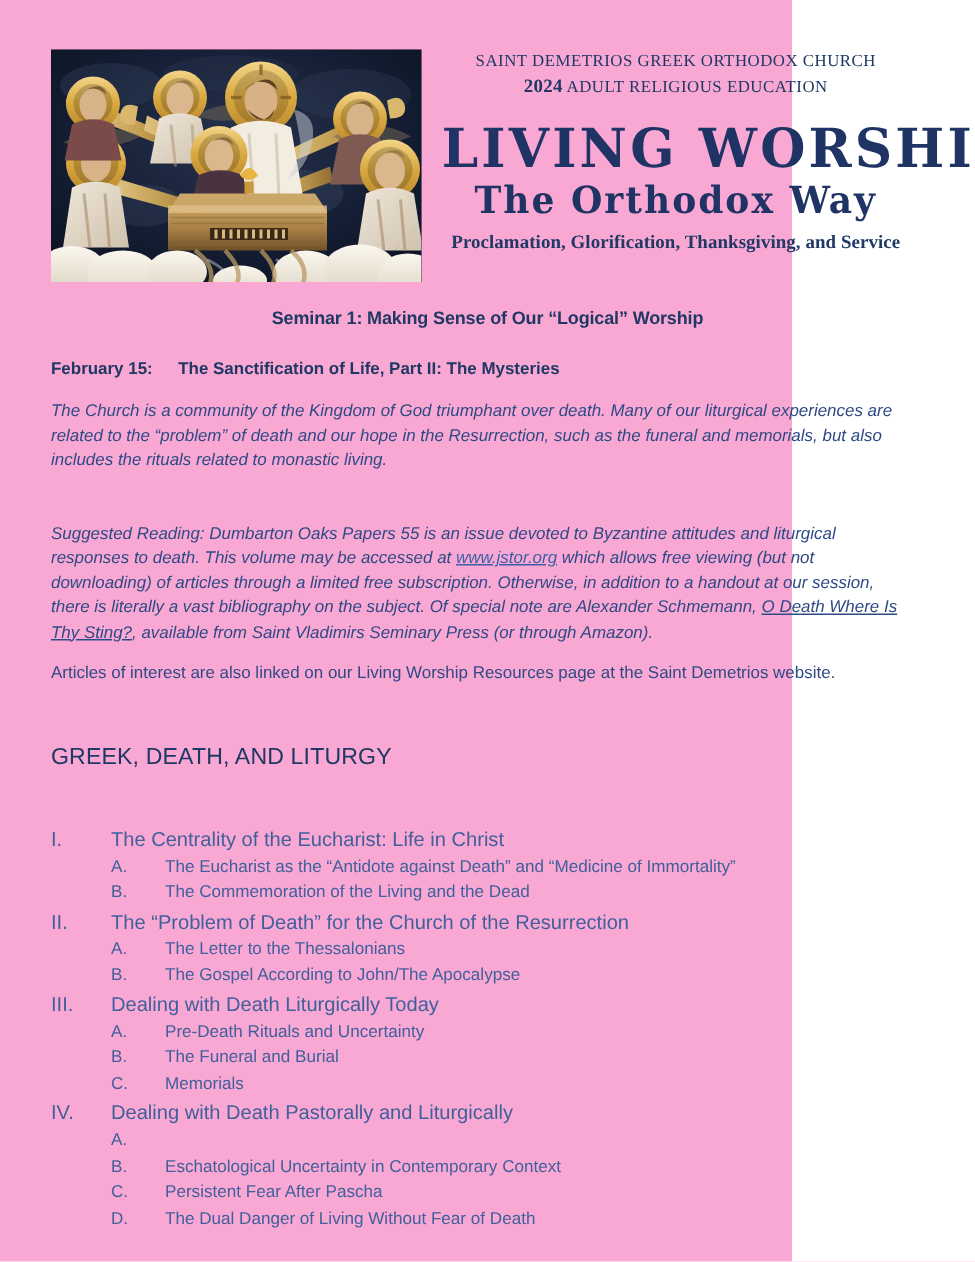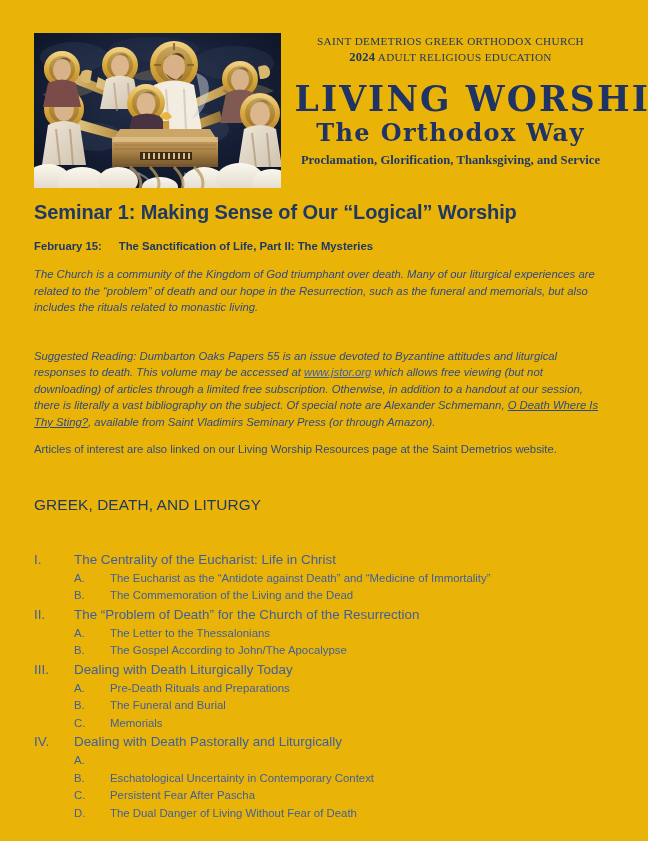--- a/index.html
+++ b/index.html
@@ -11,23 +11,23 @@
     width: 650px;
     height: 841px;
     position: relative;
     font-family: "Liberation Sans", sans-serif;
     color: #1F3864;
     overflow: hidden;
   }
 
   .page {
     position: relative;
-    width: 648px;
+    width: 528px;
     height: 841px;
-    background: #eab308;
+    background: #f9a8d4;
     text-decoration: underline;
   }
 
   
   .header {
     position: absolute;
     left: 0; top: 0;
     width: 650px;
     height: 196px;
   }
@@ -111,24 +111,24 @@
 
   
   .body-area {
     position: absolute;
     left: 34px;
     top: 200px;
     width: 582px;
   }
 
   .seminar-title {
-    text-align: left;
-    font-family: "Liberation Sans", sans-serif;
-    font-weight: bold;
-    font-size: 20px;
+    text-align: center;
+    font-family: "Liberation Sans", sans-serif;
+    font-weight: bold;
+    font-size: 12px;
     color: #1F3864;
     line-height: 24px;
     margin: 0 0 14px 0;
     letter-spacing: -.1px;
   }
 
   .date-line {
     font-family: "Liberation Sans", sans-serif;
     font-weight: bold;
     font-size: 11.3px;
@@ -450,21 +450,21 @@
         <span class="marker">B.</span>
         <span>The Gospel According to John/The Apocalypse</span>
       </div>
 
       <div class="roman-item">
         <span class="marker">III.</span>
         <span>Dealing with Death Liturgically Today</span>
       </div>
       <div class="sub-item">
         <span class="marker">A.</span>
-        <span>Pre-Death Rituals and Preparations</span>
+        <span>Pre-Death Rituals and Uncertainty</span>
       </div>
       <div class="sub-item">
         <span class="marker">B.</span>
         <span>The Funeral and Burial</span>
       </div>
       <div class="sub-item">
         <span class="marker">C.</span>
         <span>Memorials</span>
       </div>
 

